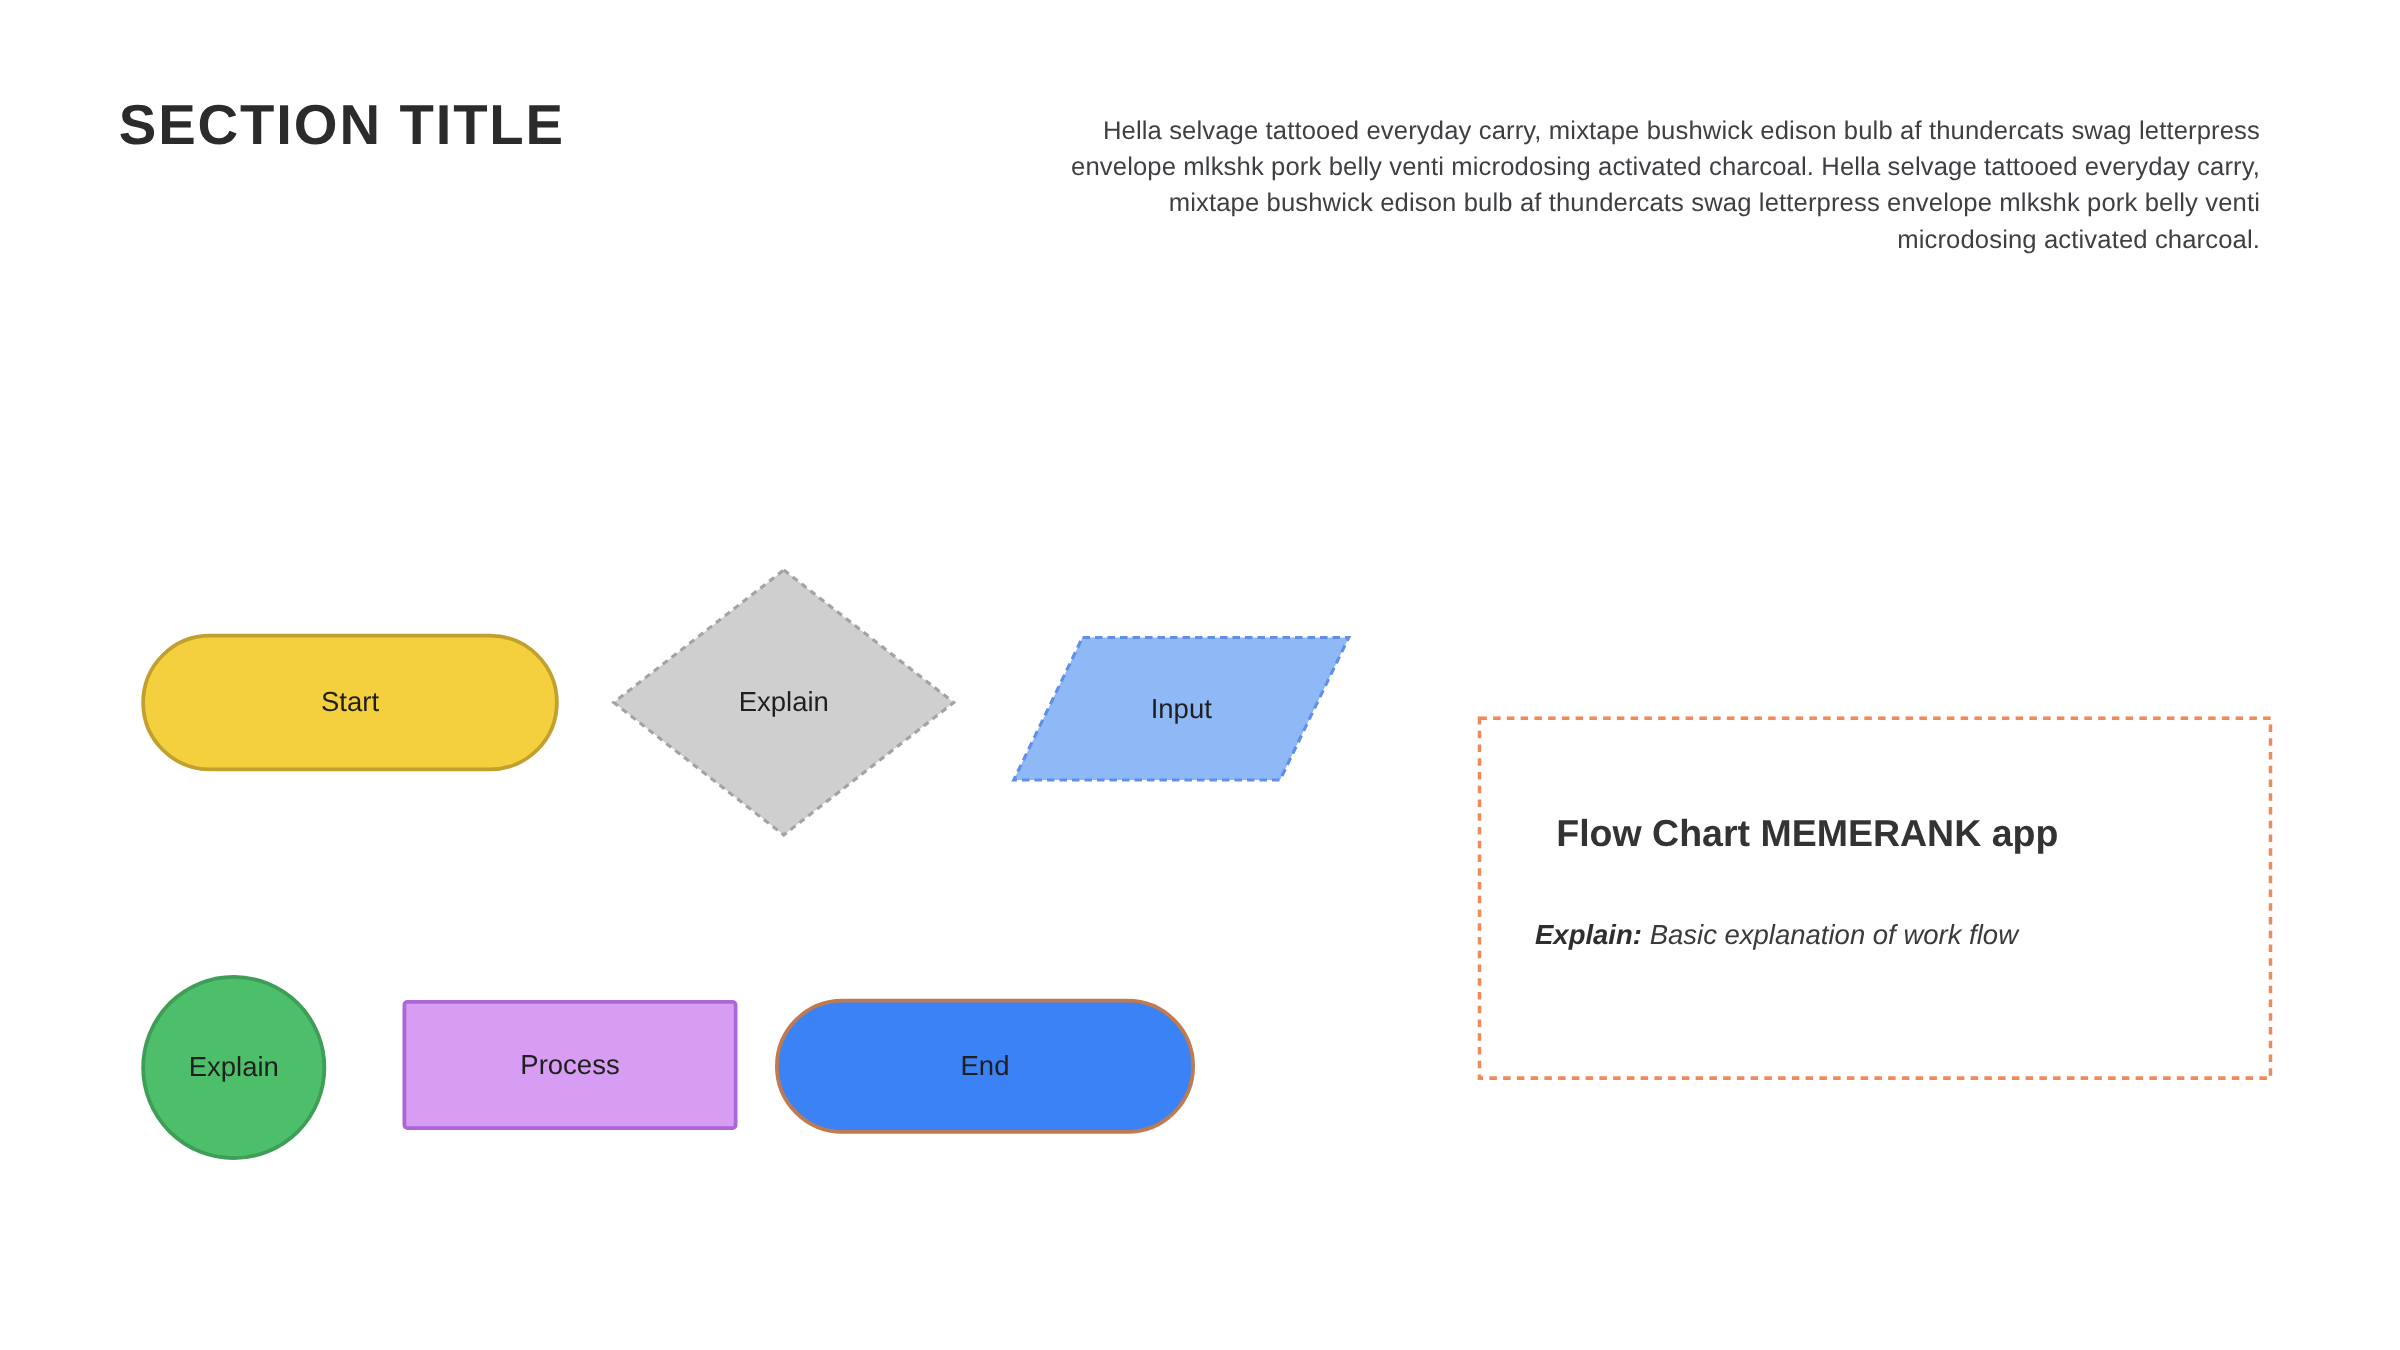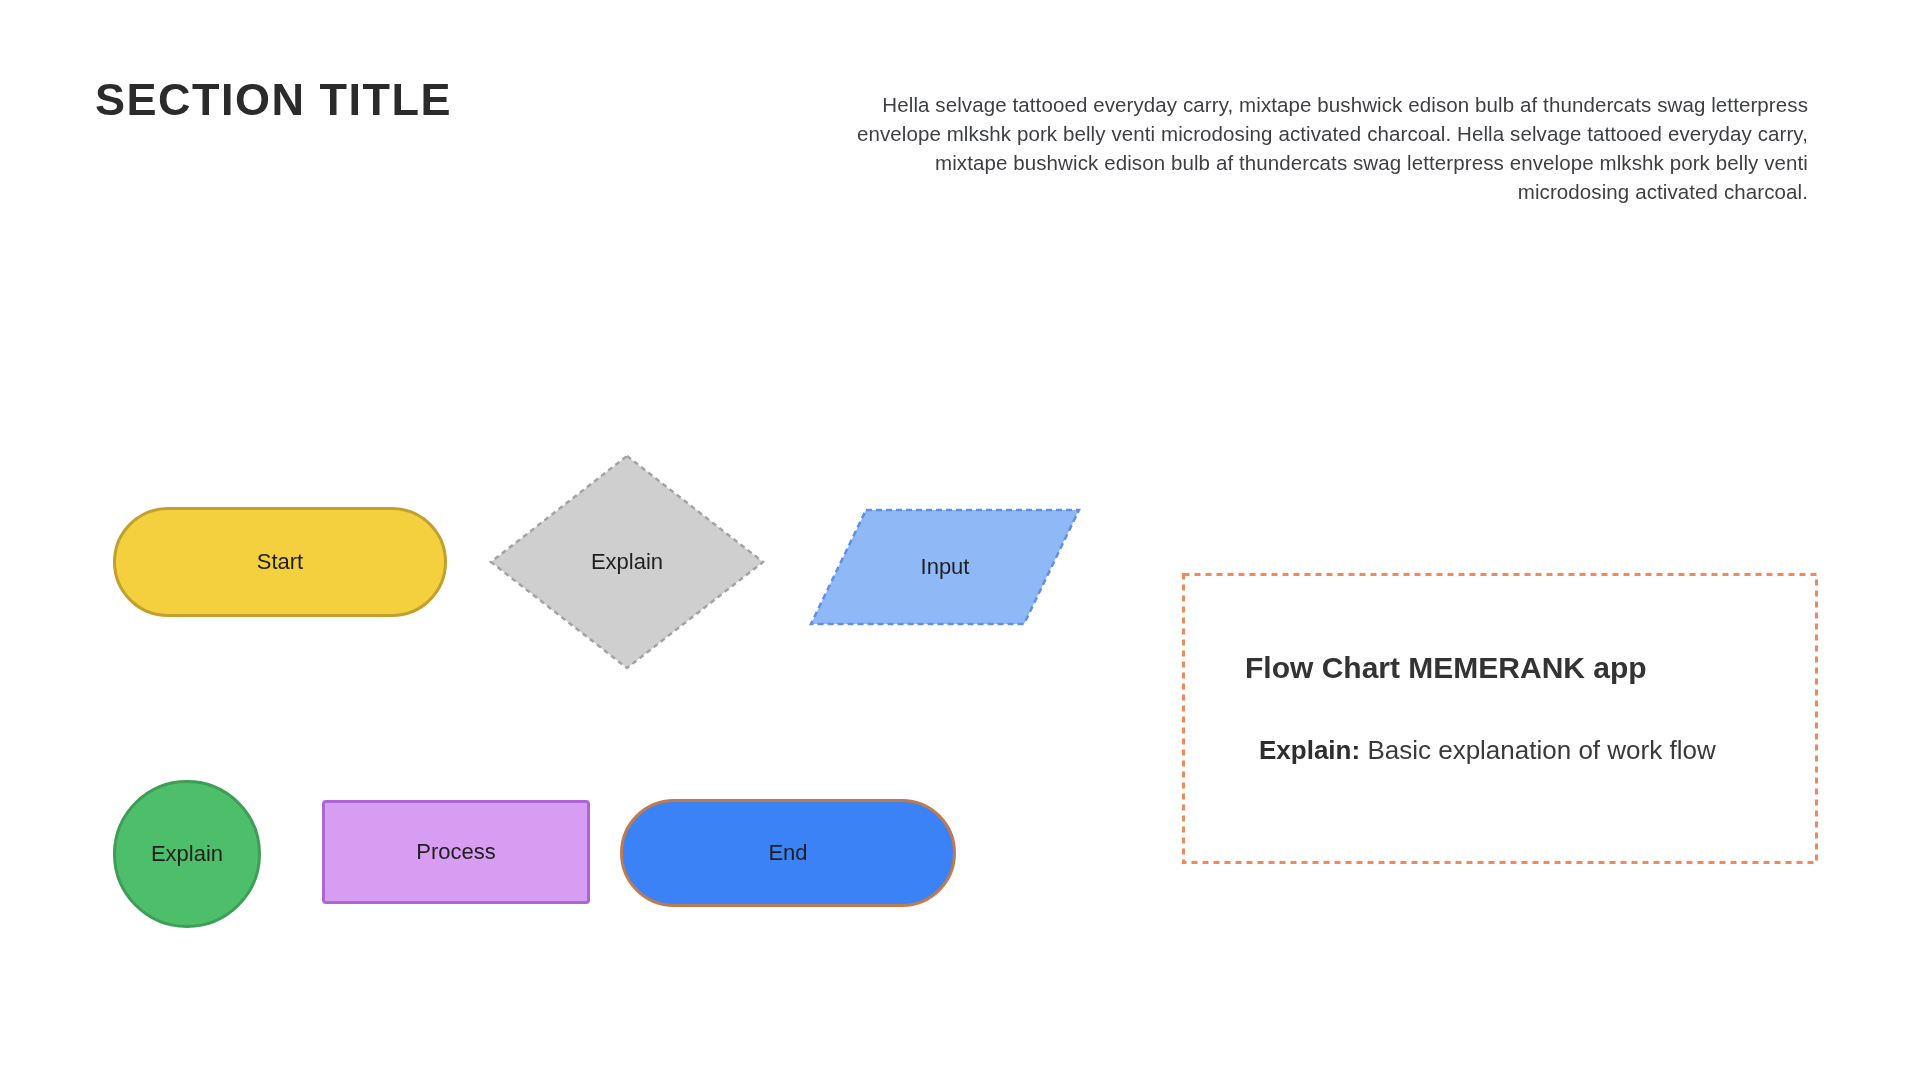--- a/index.html
+++ b/index.html
@@ -80,24 +80,25 @@
   .note-title {
     position: absolute;
     left: 63px; top: 78px;
     font-size: 30px;
     font-weight: 700;
     color: #333333;
     white-space: nowrap;
   }
   .note-explain {
     position: absolute;
-    left: 77px; top: 162px;
-    font-size: 26px;
+    left: 46px; top: 162px;
+    font-size: 22px;
     color: #3a3a3a;
     white-space: nowrap;
+    font-style: italic;
   }
   .note-explain strong { font-weight: 700; color: #2e2e2e; }
 </style>
 </head>
 <body>
 
 <div class="slide" style="background: rgb(255, 255, 255);">
 
   <h1 class="section-title">SECTION TITLE</h1>
 

